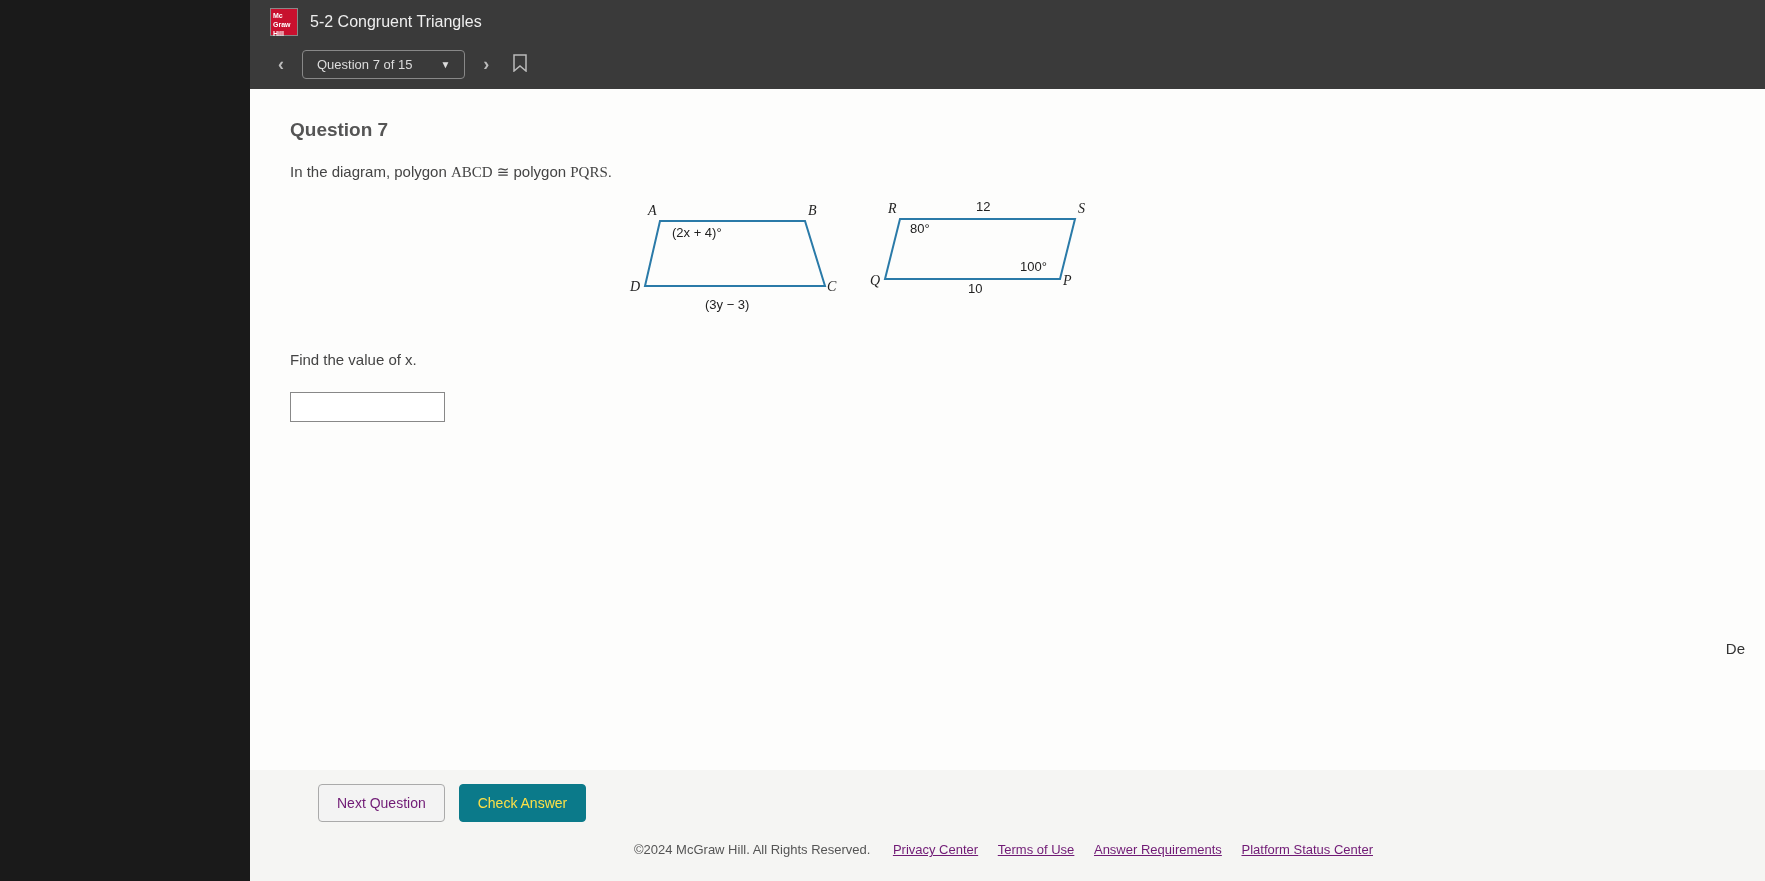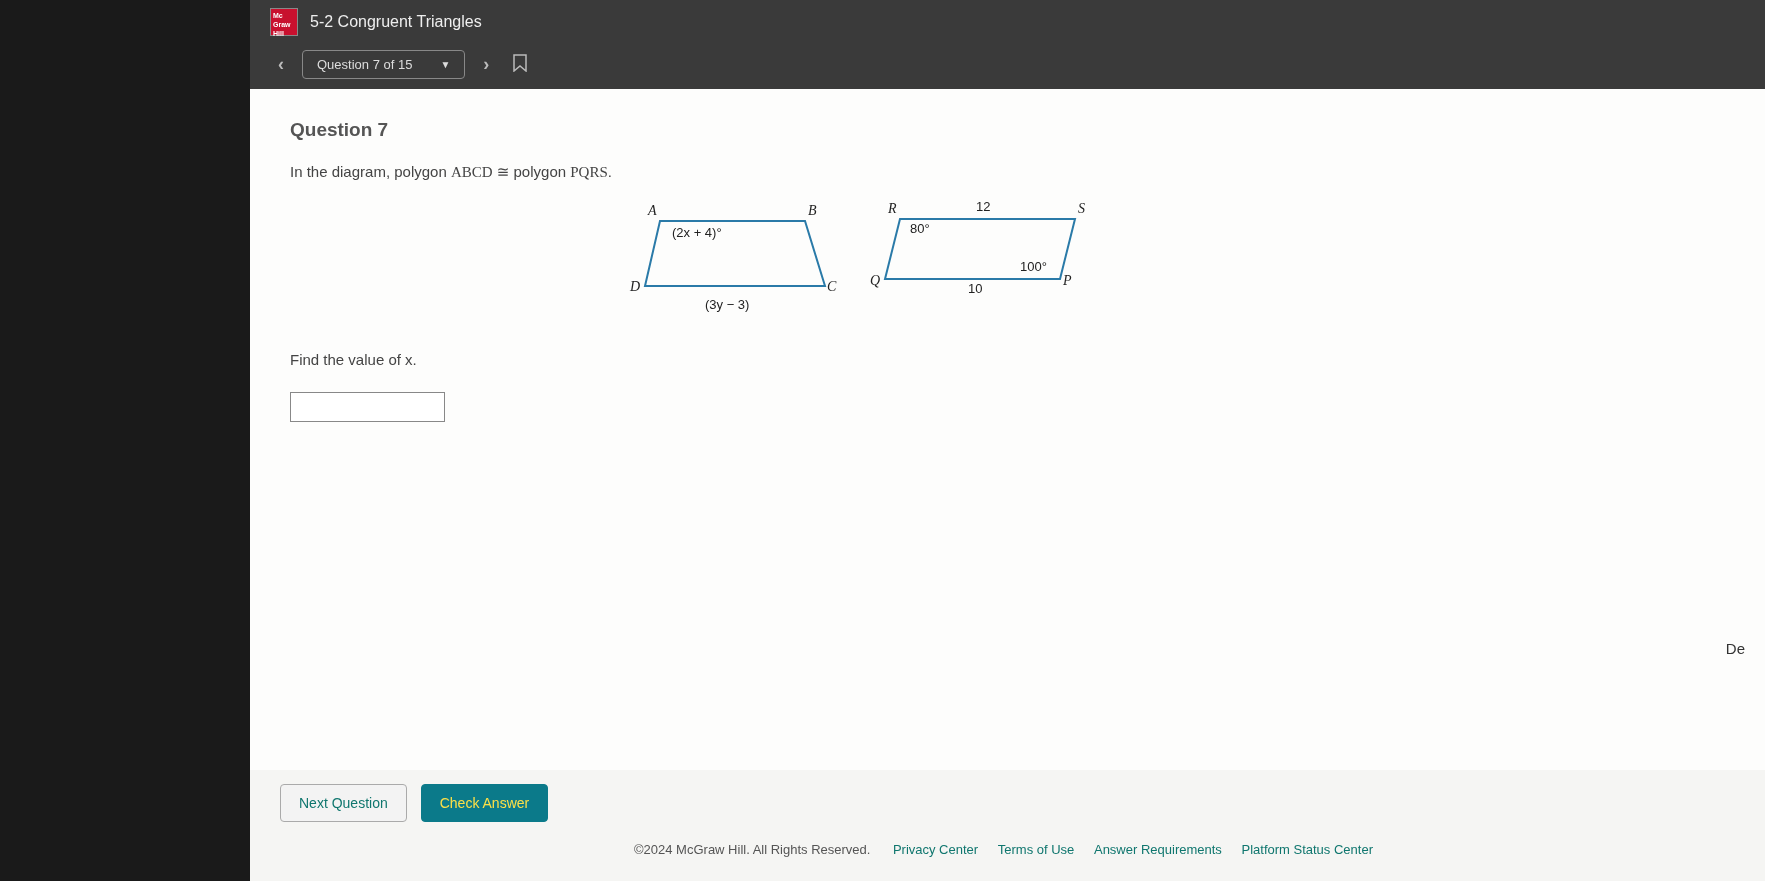--- a/index.html
+++ b/index.html
@@ -135,35 +135,37 @@
   }
   .btn {
     padding: 10px 18px;
     border-radius: 4px;
     font-size: 14px;
     cursor: pointer;
     border: 1px solid #aaa;
   }
   .btn-secondary {
     background: #f3f3f3;
-    color: #0f766e;
+    color: #701a75;
+    margin-left: 38px;
   }
   .btn-primary {
     background: #0b7a8a;
     color: #fde047;
     border-color: #0b7a8a;
   }
   .footer {
     font-size: 13px;
     color: #555;
     padding: 10px 30px 24px 30px;
     text-align: center;
   }
   .footer a {
-    color: #0f766e;
+    color: #701a75;
+    text-decoration: underline;
     margin: 0 8px;
     cursor: pointer;
   }
   .right-edge {
     position: absolute;
     right: 20px;
     top: 640px;
     color: #333;
     font-size: 15px;
   }

